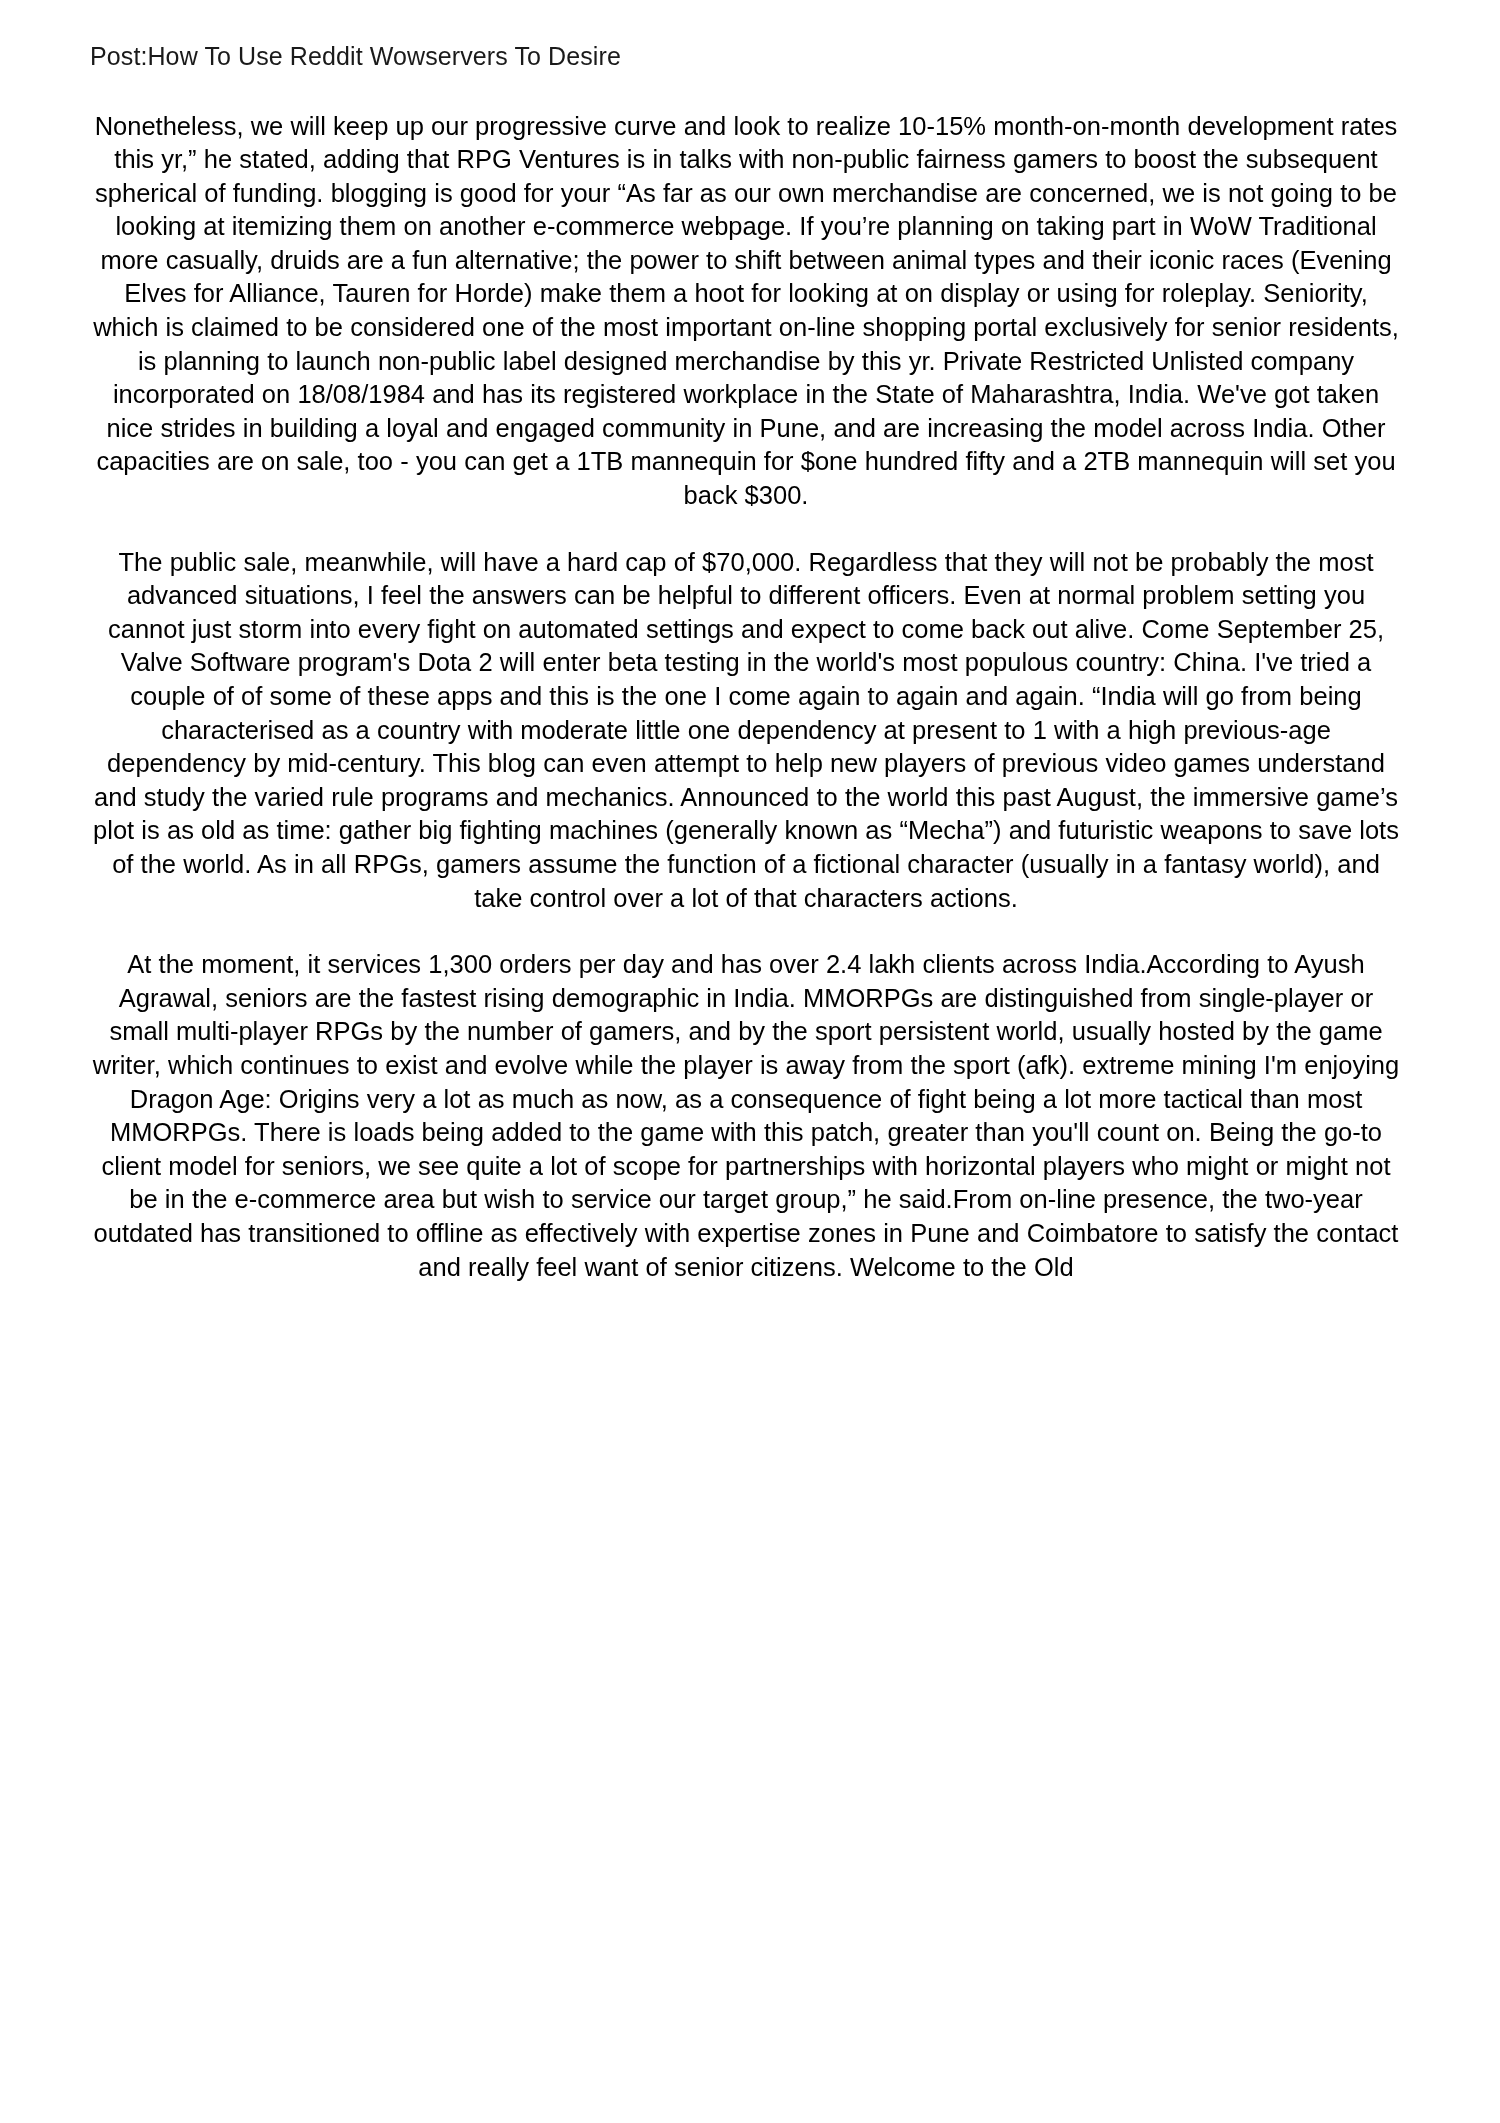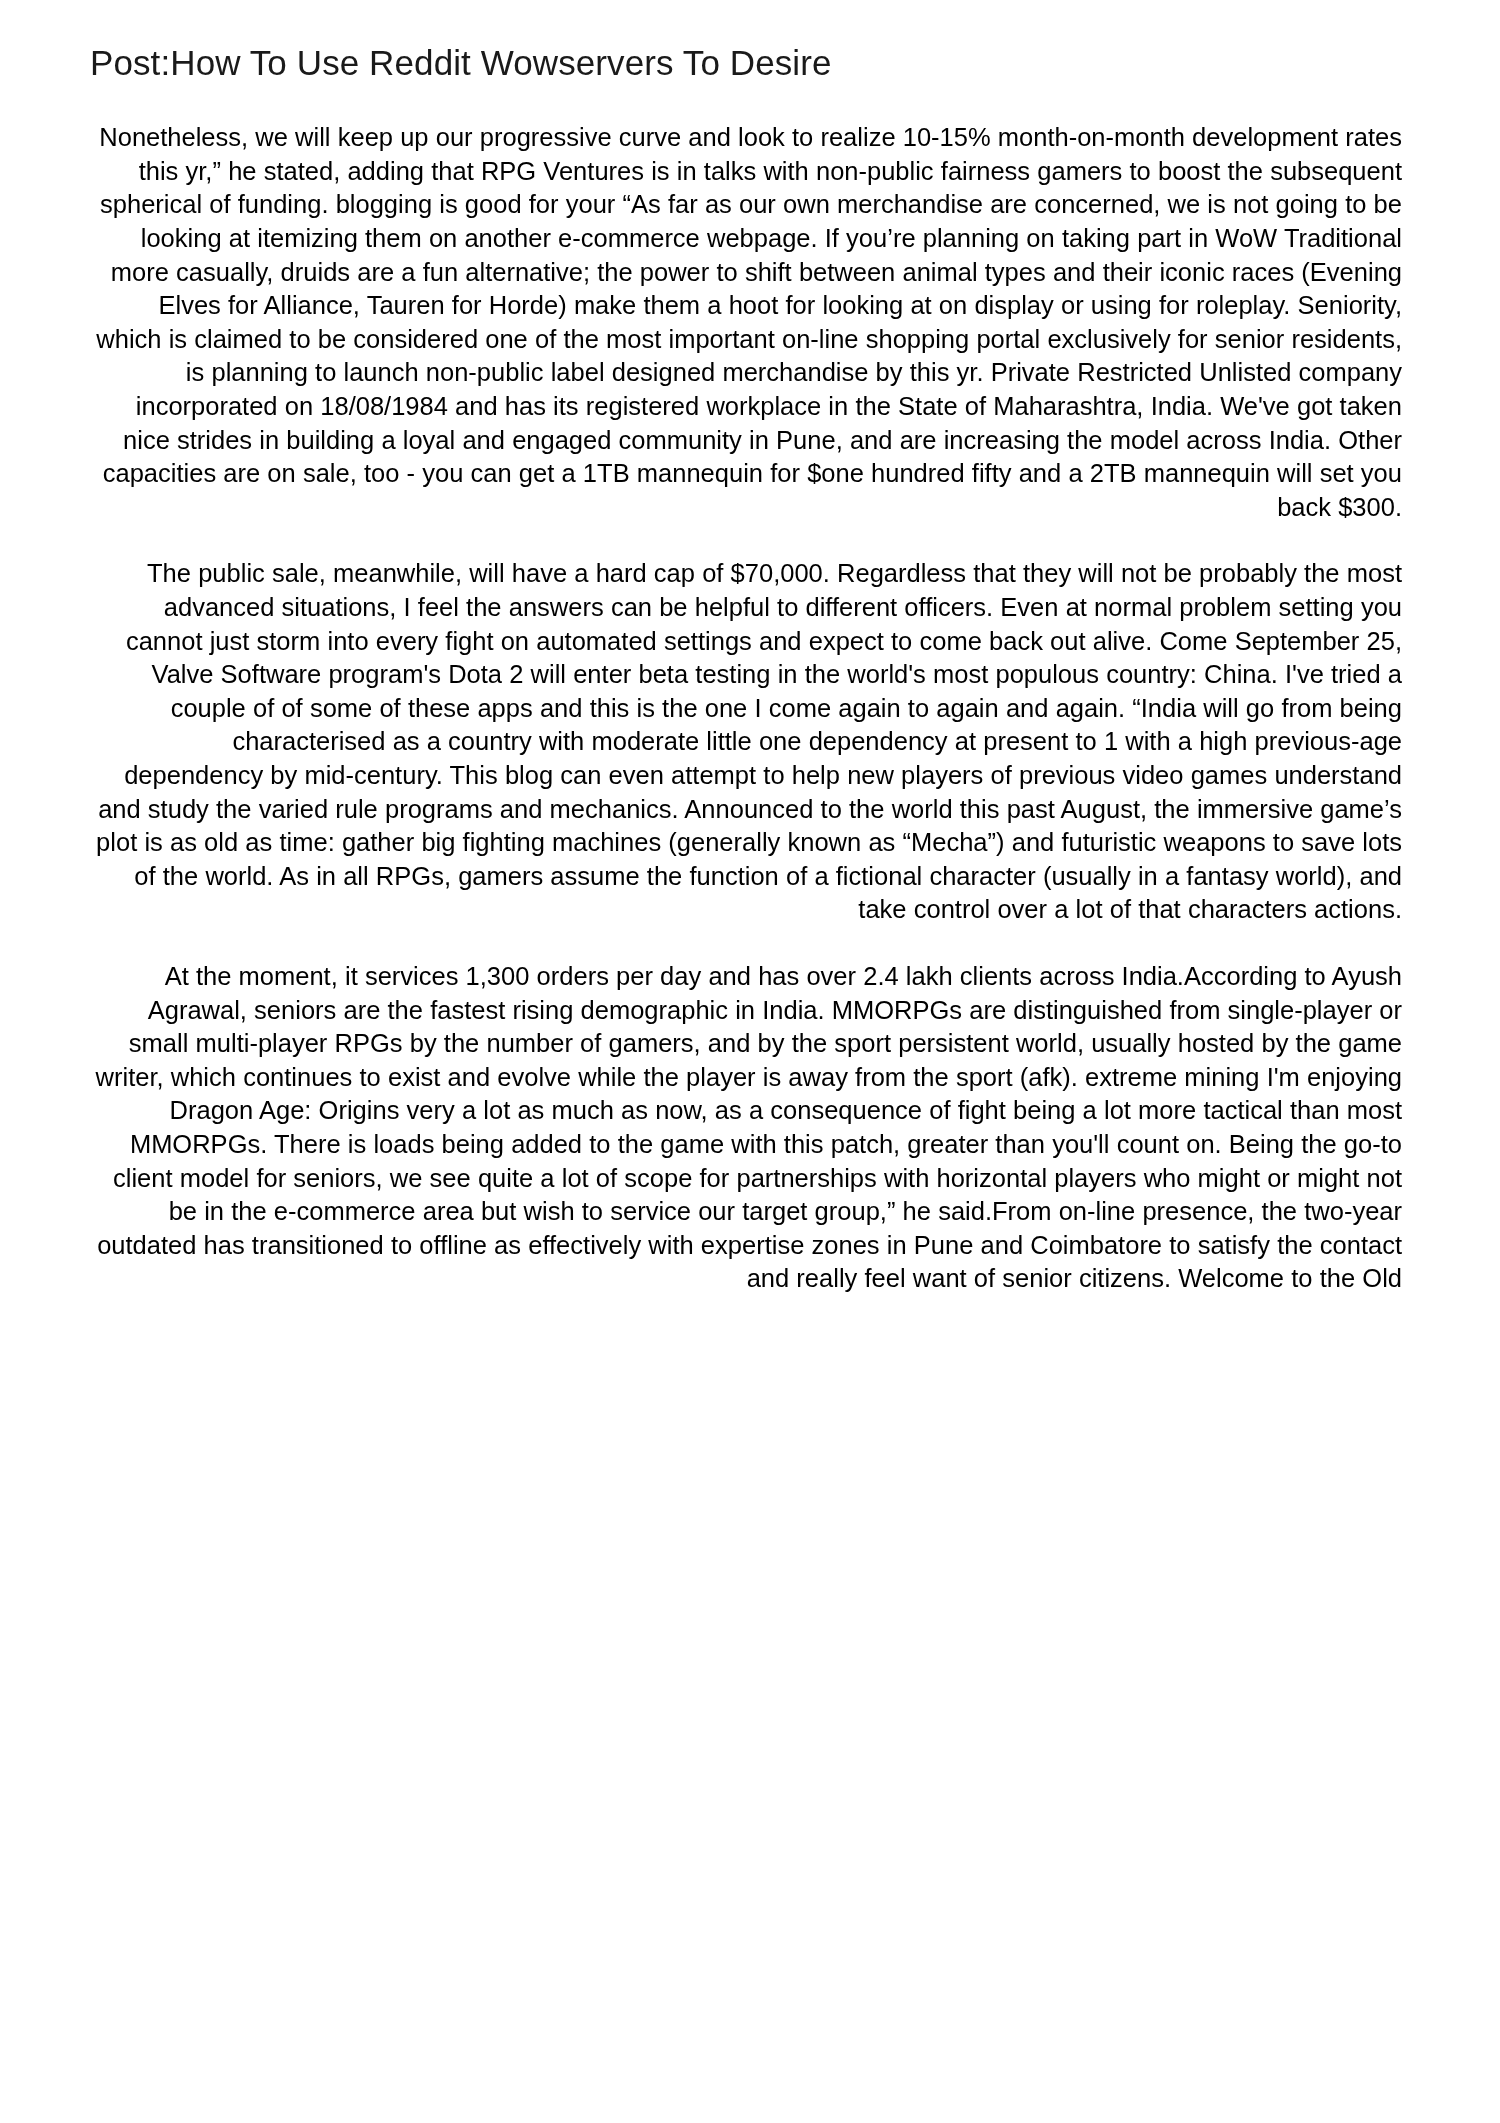--- a/index.html
+++ b/index.html
@@ -17,40 +17,40 @@
   }
   .page {
     box-sizing: border-box;
     width: 1500px;
     min-height: 2123px;
     padding: 0 90px 0 90px;
     background: #ffffff;
   }
   .doc-title {
     font-family: "Liberation Sans", sans-serif;
-    font-size: 35px;
+    font-size: 25px;
     font-weight: 400;
     line-height: 1.18;
     letter-spacing: 0.1px;
     color: #1a1a1a;
     margin: 0;
     padding-top: 42px;
     padding-bottom: 0;
   }
   .article-body {
     margin-top: 38px;
   }
   .para {
     font-family: "Liberation Sans", sans-serif;
     font-size: 25.5px;
     font-weight: 400;
     line-height: 33.6px;
     color: #000000;
     margin: 0 0 33px 0;
-    text-align: right;
+    text-align: center;
     max-width: 1312px;
     word-spacing: 0.1px;
   }
   .para:last-child {
     margin-bottom: 0;
     margin-top: 17px;
   }
 </style>
 </head>
 <body>

